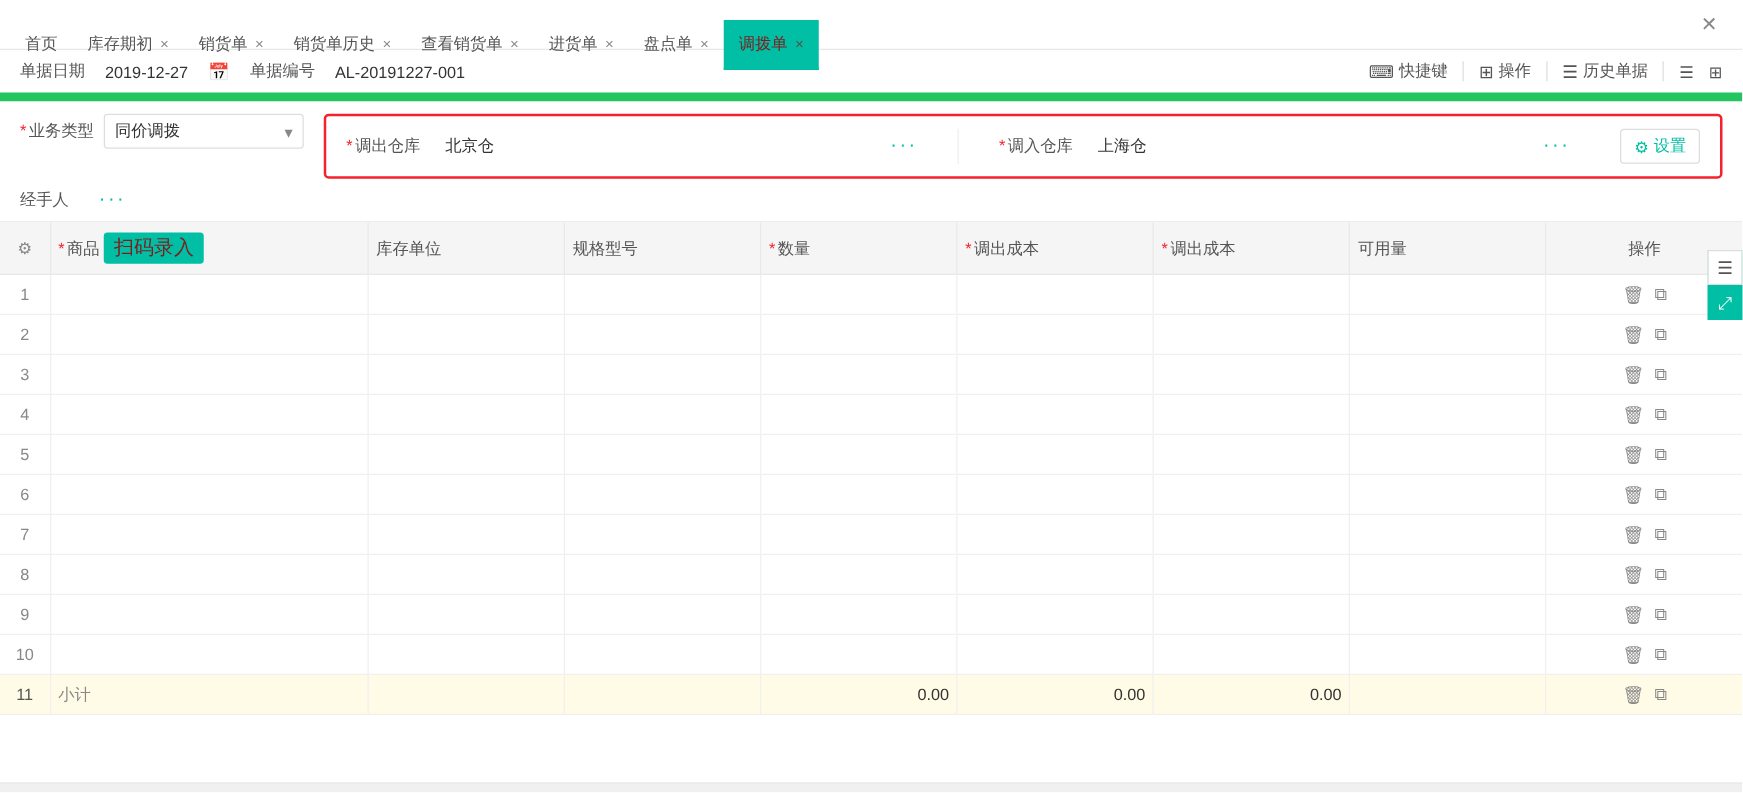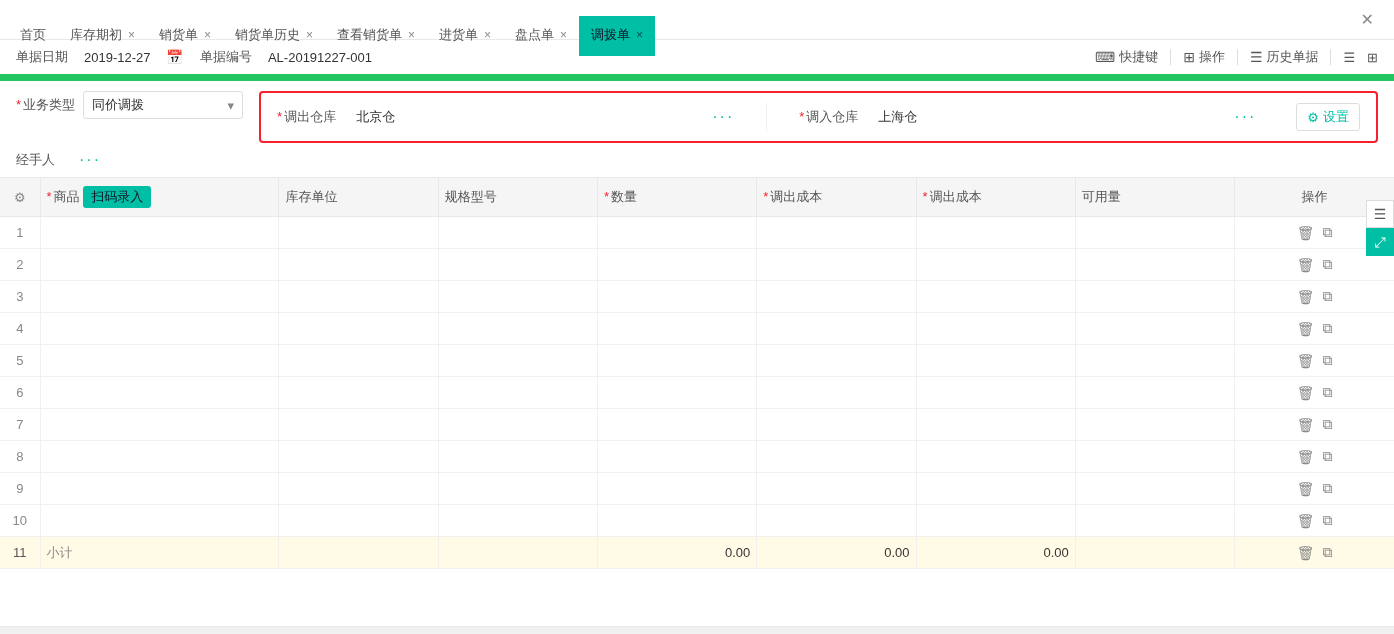--- a/index.html
+++ b/index.html
@@ -21,21 +21,21 @@
       height: 40px;
       cursor: pointer;
       color: #555;
       font-size: 13px;
       border-bottom: 2px solid transparent;
       white-space: nowrap;
       margin-top: 32px;
     }
     .tab-item.active {
       background: #00bfa5;
-      color: #0f172a;
+      color: #7f1d1d;
       border-bottom: 2px solid #00bfa5;
     }
     .tab-close {
       margin-left: 6px;
       font-size: 12px;
       cursor: pointer;
       opacity: 0.7;
     }
     .tab-spacer { flex: 1; }
     .tab-window-close {
@@ -184,25 +184,25 @@
     .col-product { min-width: 120px; }
     .col-unit { min-width: 80px; }
     .col-spec { min-width: 80px; }
     .col-qty { min-width: 80px; }
     .col-cost { min-width: 80px; }
     .col-amount { min-width: 80px; }
     .col-avail { min-width: 80px; }
     .col-ops { min-width: 80px; text-align: center; }
     .scan-btn {
       background: #00bfa5;
-      color: #0f172a;
+      color: #7f1d1d;
       border: none;
       border-radius: 3px;
       padding: 2px 8px;
-      font-size: 13px;
+      font-size: 16px;
       cursor: pointer;
     }
     .ops-icons {
       display: flex;
       align-items: center;
       justify-content: center;
       gap: 8px;
     }
     .op-icon {
       cursor: pointer;

